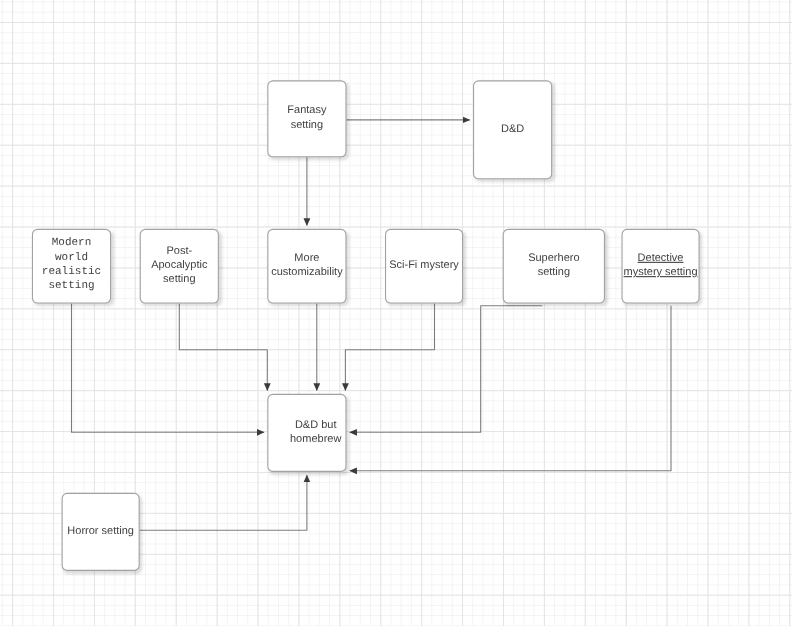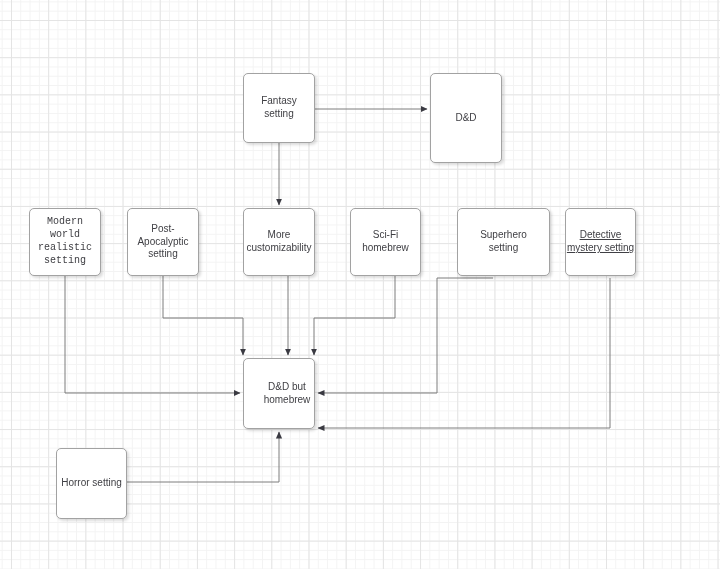--- a/index.html
+++ b/index.html
@@ -82,21 +82,21 @@
       </div>
       <div class="node" style="left: 127px; top: 208px; width: 72px; height: 68px; background: rgb(255, 255, 255); border-color: rgb(162, 162, 162);">
         <span class="node-label" style="color: rgb(64, 64, 69);">Post-Apocalyptic
 setting</span>
       </div>
       <div class="node" style="left: 243px; top: 208px; width: 72px; height: 68px; background: rgb(255, 255, 255); border-color: rgb(162, 162, 162);">
         <span class="node-label" style="color: rgb(64, 64, 69);">More
 customizability</span>
       </div>
       <div class="node" style="left: 350px; top: 208px; width: 71px; height: 68px; background: rgb(255, 255, 255); border-color: rgb(162, 162, 162);">
-        <span class="node-label" style="color: rgb(64, 64, 69);">Sci-Fi homebrew</span>
+        <span class="node-label" style="color: rgb(64, 64, 69);">Sci-Fi mystery</span>
       </div>
       <div class="node" style="left: 457px; top: 208px; width: 93px; height: 68px; background: rgb(255, 255, 255); border-color: rgb(162, 162, 162);">
         <span class="node-label" style="color: rgb(64, 64, 69);">Superhero
 setting</span>
       </div>
       <div class="node" style="left: 565px; top: 208px; width: 71px; height: 68px; background: rgb(255, 255, 255); border-color: rgb(162, 162, 162);">
         <span class="node-label" style="color: rgb(64, 64, 69); text-decoration: underline;">Detective
 mystery setting</span>
       </div>
       <div class="node" style="left: 243px; top: 358px; width: 72px; height: 71px; background: rgb(255, 255, 255); border-color: rgb(162, 162, 162); padding-left: 16px;">

